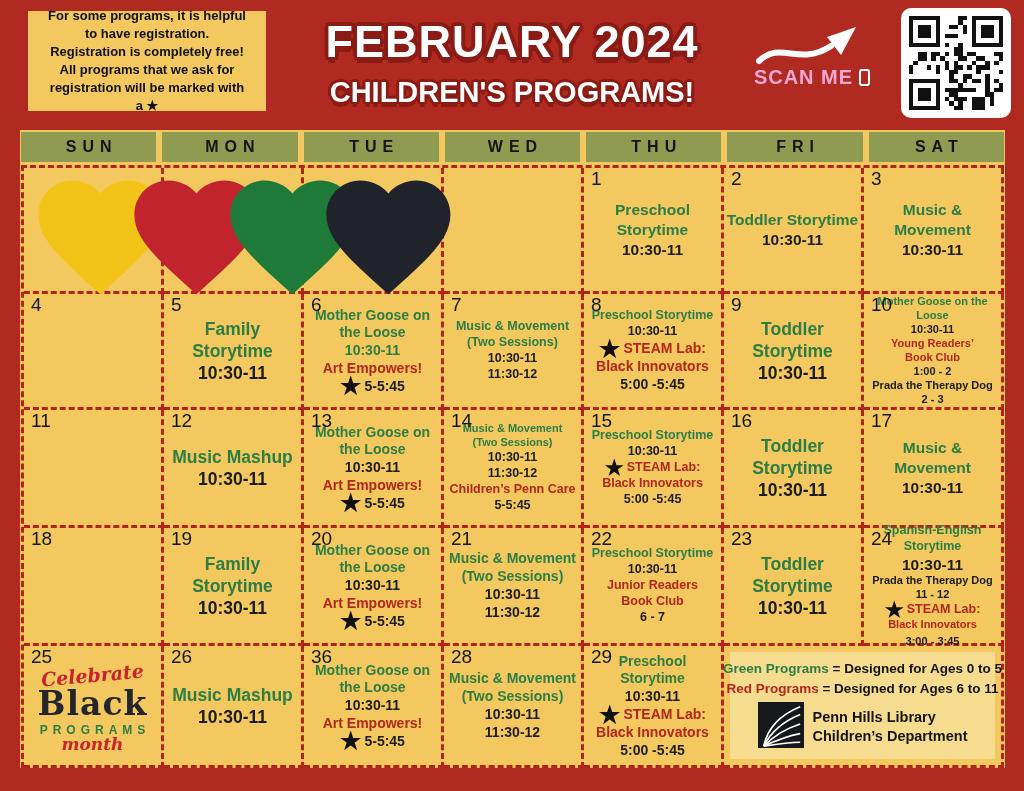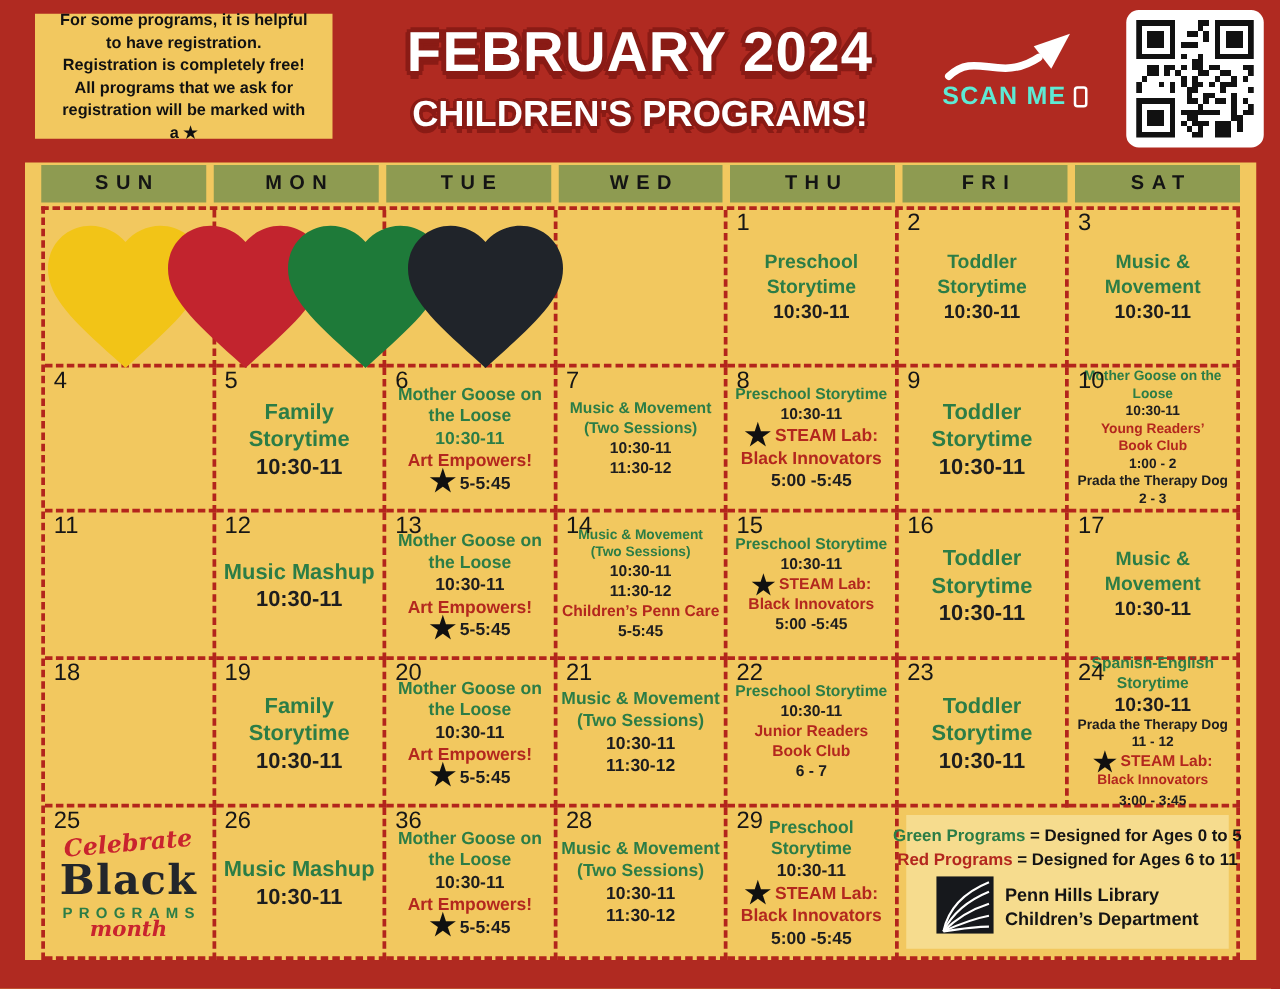--- a/index.html
+++ b/index.html
@@ -30,32 +30,32 @@
     text-shadow:0 4px var(--title_stroke),4px 0 var(--title_stroke),-4px 0 var(--title_stroke),
       0 -4px var(--title_stroke),3px 3px var(--title_stroke),-3px 3px var(--title_stroke),
       3px -3px var(--title_stroke),-3px -3px var(--title_stroke),0 6px var(--title_stroke);
   }
   .title2{
     font-size:29px;font-weight:700;margin-top:8px;white-space:nowrap;
     text-shadow:0 3px var(--title_stroke),3px 0 var(--title_stroke),-3px 0 var(--title_stroke),
       0 -3px var(--title_stroke),2px 2px var(--title_stroke),-2px 2px var(--title_stroke),
       2px -2px var(--title_stroke),-2px -2px var(--title_stroke),0 5px var(--title_stroke);
   }
-  .scan{position:absolute;right:146px;top:24px;width:132px;color:#5eead4;text-align:center}
+  .scan{position:absolute;right:146px;top:24px;width:132px;color:#f9a8d4;text-align:center}
   .scan svg{display:block;margin:0 auto -2px}
   .scan-label{font-size:20px;font-weight:700;letter-spacing:1px;display:inline-flex;align-items:center;gap:6px}
   .phone{display:inline-block;width:11px;height:17px;border:2px solid #fff;border-radius:3px}
   .qr-box{
     position:absolute;right:13px;top:8px;width:110px;height:110px;background:#fff;border-radius:10px;
     display:flex;align-items:center;justify-content:center;
   }
   
   .panel{
     position:absolute;left:20px;top:130px;width:985px;height:638px;
-    background:var(--panel_yellow);padding:2px 13px 0;
+    background:var(--panel_yellow);padding:2px 1px 0;
   }
   #day-headers{display:grid;grid-template-columns:repeat(7,1fr);gap:6px;height:30px;margin-bottom:3px}
   .day-header{
     background:var(--olive);display:flex;align-items:center;justify-content:center;
     font-weight:700;font-size:16px;letter-spacing:6px;padding-left:6px;color:#141414;
   }
   #calendar-grid{
     display:grid;grid-template-columns:repeat(7,1fr);
     grid-template-rows:126px 116px 118px 118px 122px;
     border-top:3px dashed var(--dash);border-left:3px dashed var(--dash);

